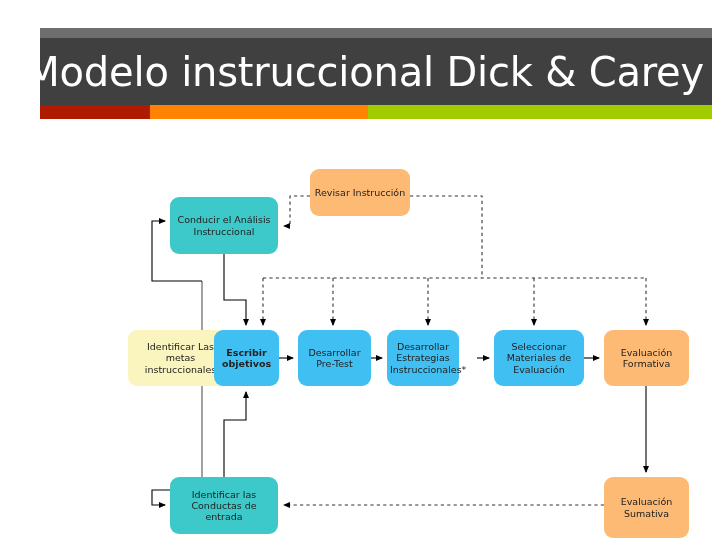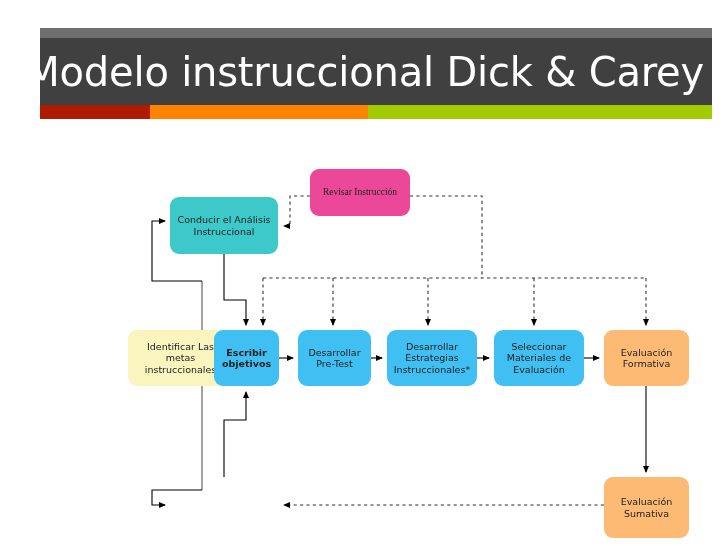--- a/index.html
+++ b/index.html
@@ -34,21 +34,21 @@
     position:absolute;box-sizing:border-box;
     border-radius:9px;
     display:flex;align-items:center;justify-content:center;
     text-align:center;line-height:1.18;
     color:#222222;font-size:9.5px;
     font-family:"DejaVu Sans","Liberation Sans",sans-serif;
     padding:2px 3px;
   }
   .node span{display:block;width:100%;}
   .n-teal{background:#3DC9C9;justify-content:center;}
-  .n-pink{background:#ec4899;font-family:Liberation Serif, serif;}
+  .n-pink{background:#fdba74;}
   .n-yellow{background:#FAF4BF;}
   .n-cyan{background:#40BFF2;}
   .n-green{background:#fdba74;}
 </style>
 </head>
 <body>
 
 <div id="slide">
 
   <div class="hdr-toprule"></div>
@@ -116,31 +116,34 @@
       </div>
 
     <div class="node n-cyan" style="left:214px;top:330px;width:65px;height:56px;font-weight:bold;">
         <span>Escribir objetivos</span>
       </div>
 
     <div class="node n-cyan" style="left:298px;top:330px;width:73px;height:56px;">
         <span>Desarrollar Pre-Test</span>
       </div>
 
-    <div class="node n-cyan" style="left:387px;top:330px;width:90px;height:56px;">
+    <div class="node n-cyan" style="left:387px;top:330px;width:72px;height:56px;">
         <span>Desarrollar Estrategias Instruccionales*</span>
       </div>
 
     <div class="node n-cyan" style="left:494px;top:330px;width:90px;height:56px;">
         <span>Seleccionar Materiales de Evaluación</span>
       </div>
 
     <div class="node n-green" style="left:604px;top:330px;width:85px;height:56px;">
         <span>Evaluación Formativa</span>
       </div>
 
+    <div class="node n-teal" style="left:170px;top:477px;width:108px;height:57px;">
+        <span>Identificar las Conductas de entrada</span>
+      </div>
 
     <div class="node n-green" style="left:604px;top:477px;width:85px;height:61px;">
         <span>Evaluación Sumativa</span>
       </div>
 
   </div>
 </div>
 
 </body></html>

